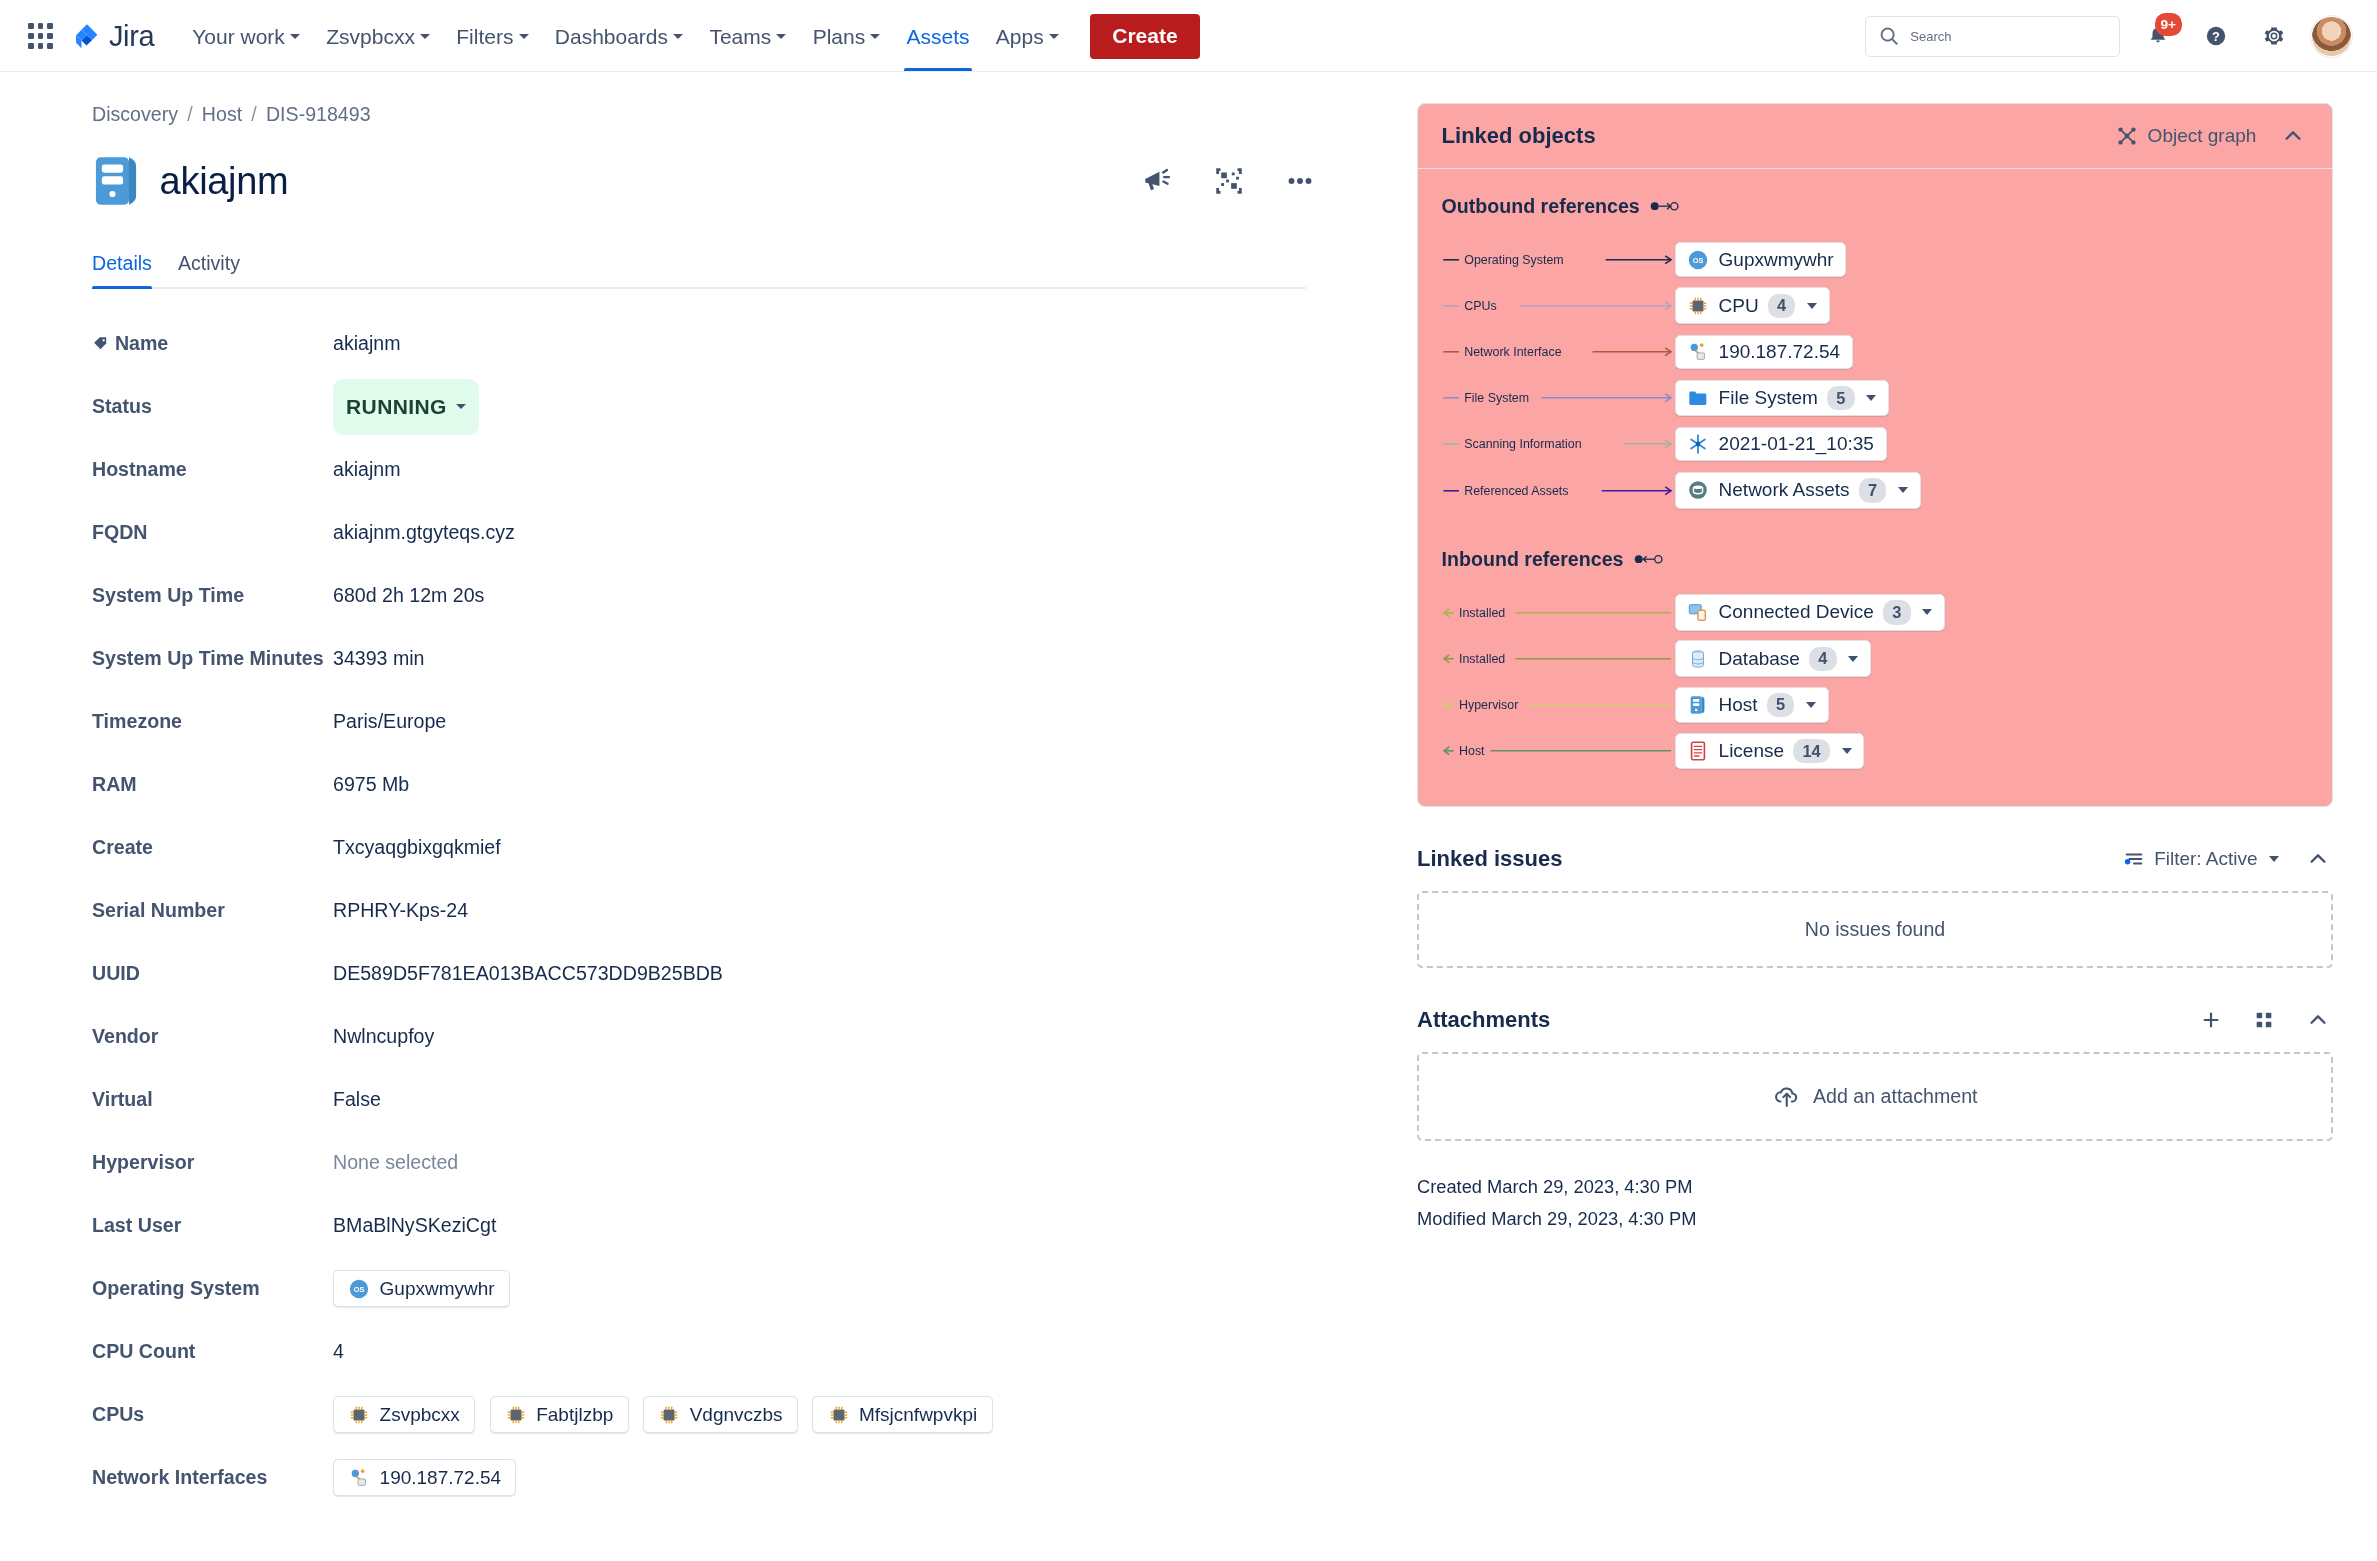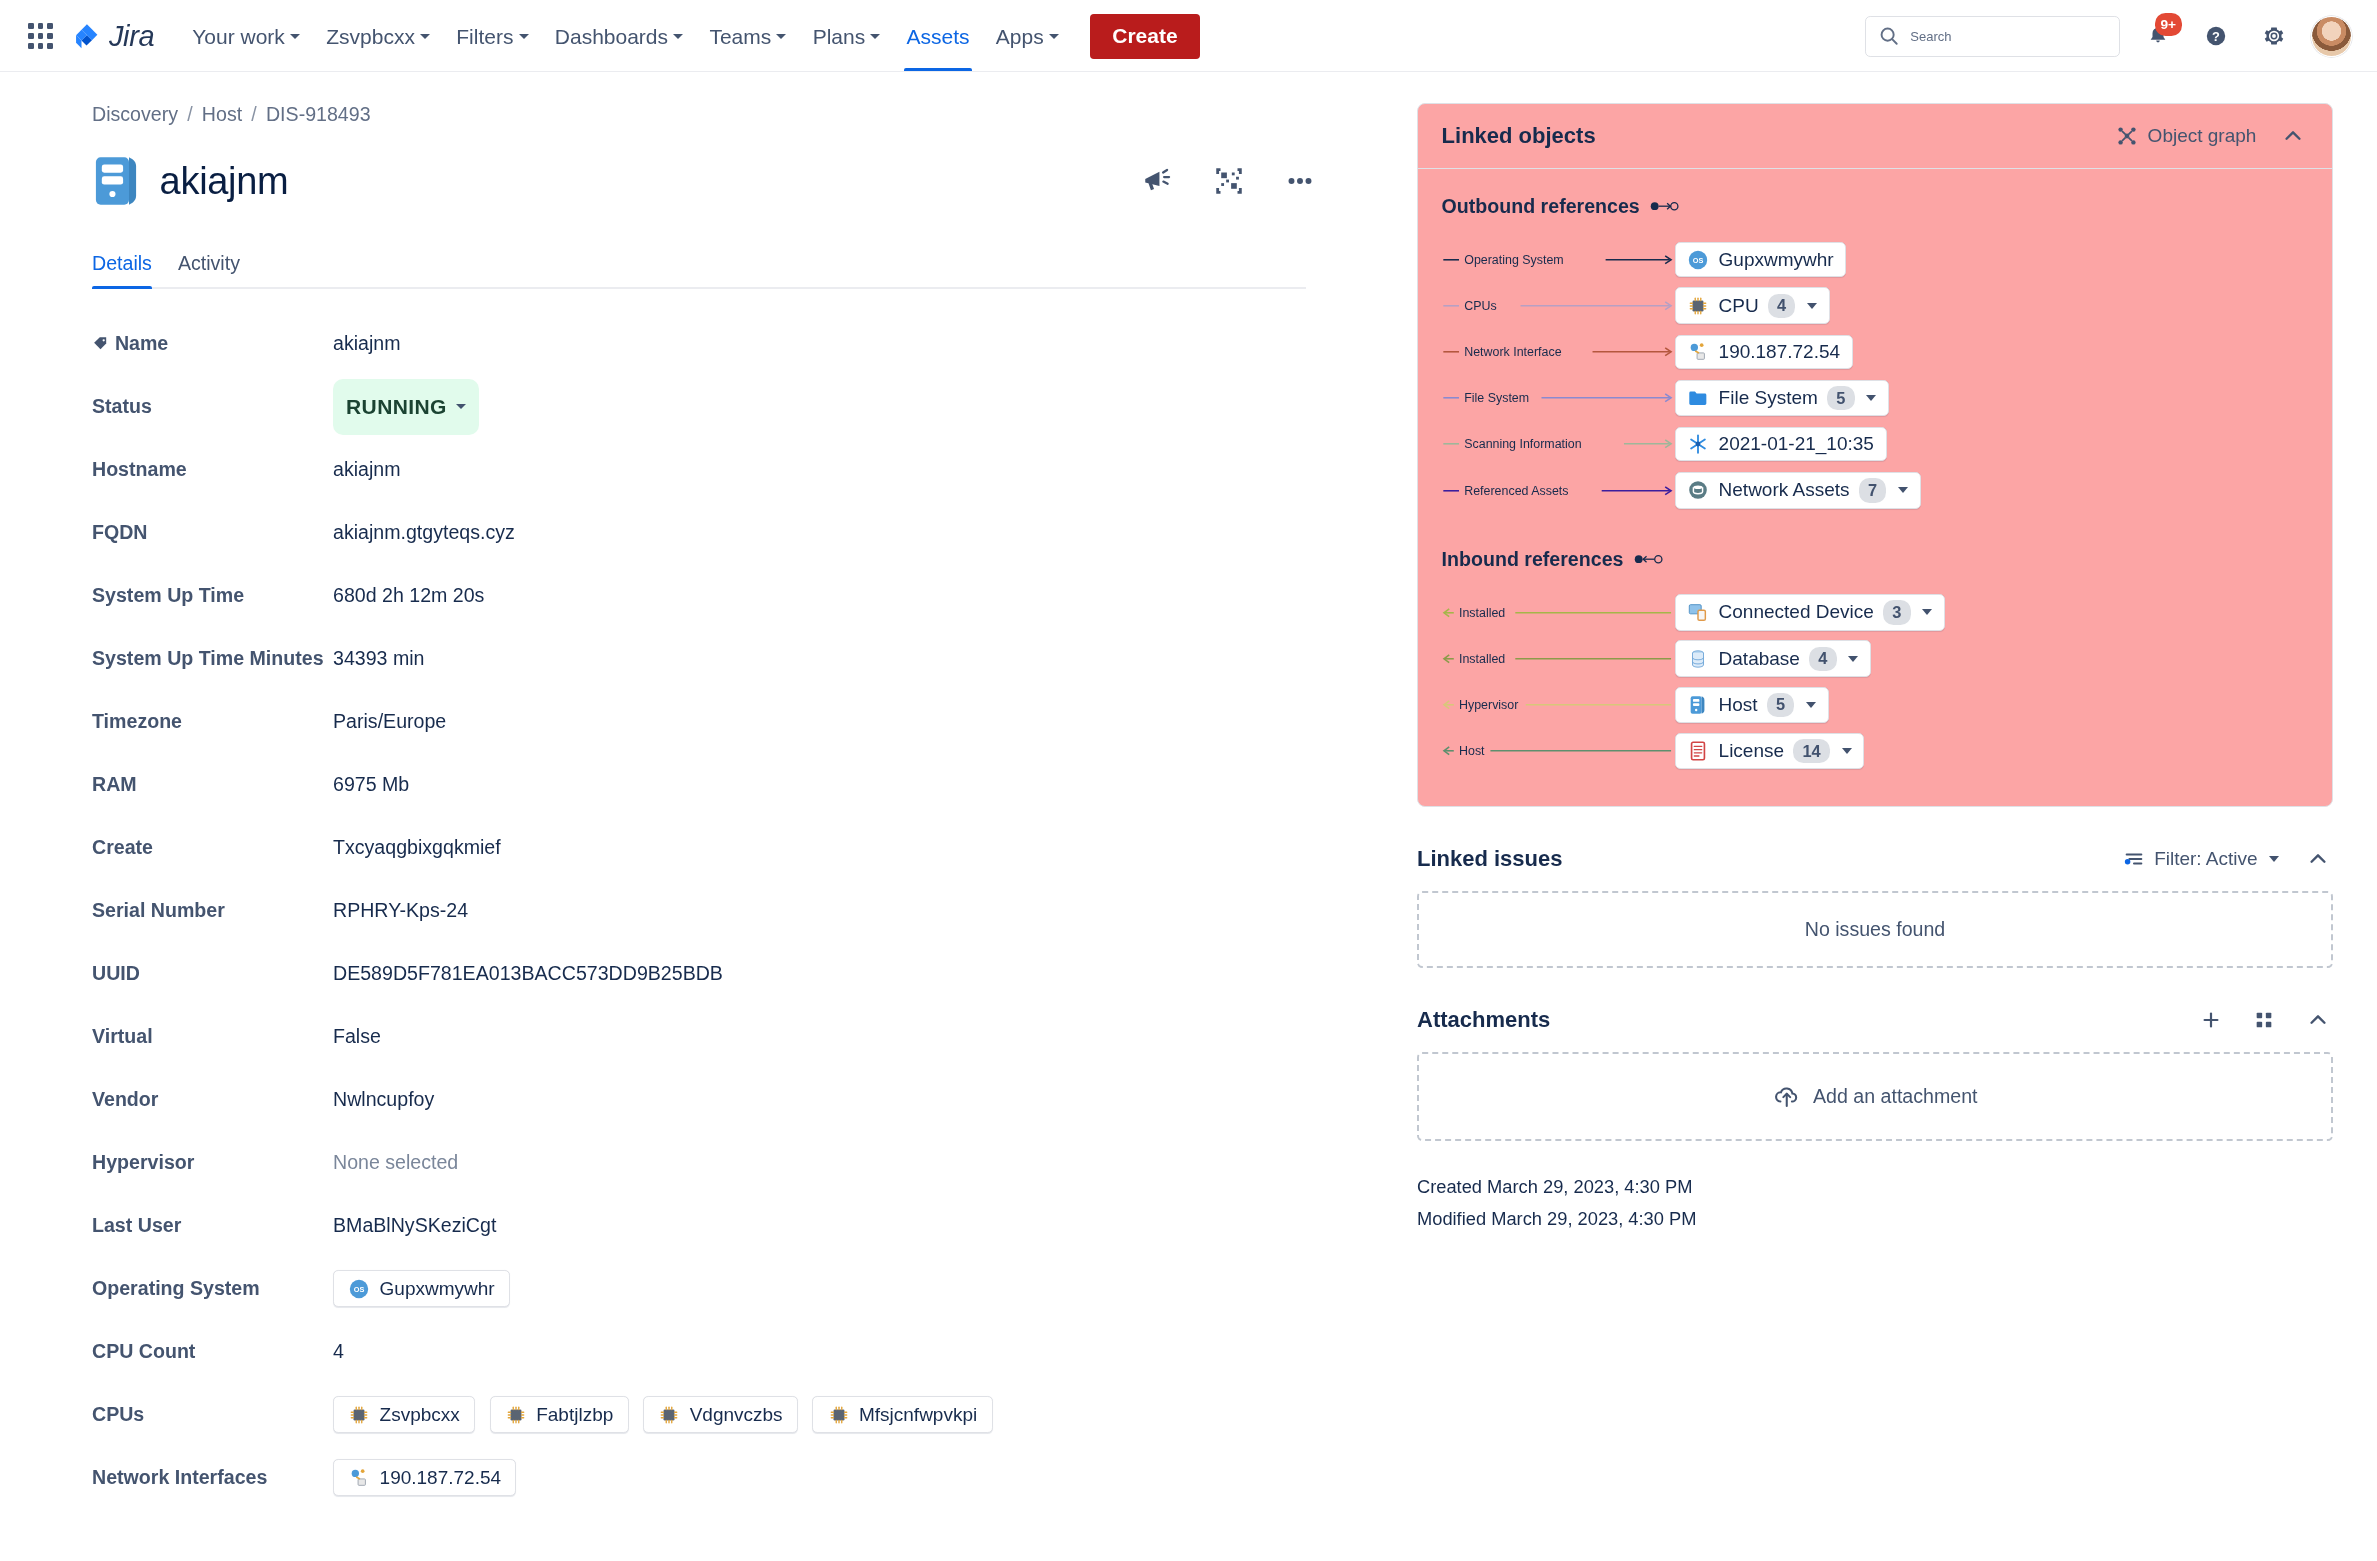--- a/index.html
+++ b/index.html
@@ -21,21 +21,21 @@
     position: relative;
   }
   .topnav:after {
     content: ""; position: absolute; left: 0; right: 0; bottom: 0;
     height: 1.3px; background: #EBECF0;
   }
   .appswitcher { width: 37px; height: 37px; display:flex; align-items:center; justify-content:center; border-radius:3.9px; cursor:pointer;}
   .grid9 { display: grid; grid-template-columns: repeat(3, 5.9px); grid-template-rows: repeat(3, 5.9px); gap: 3.9px; }
   .grid9 i { display:block; width:5.9px; height:5.9px; background:#44546F; border-radius:1.3px; }
 
-  .brand { display:flex; align-items:center; gap: 7.9px; margin-left: 13px; cursor:pointer;font-style:italic;}
+  .brand { display:flex; align-items:center; gap: 7.9px; margin-left: 13px; cursor:pointer;}
   .brand-mark { width: 29px; height: 29px; }
   .brand-text { font-size: 29px; font-weight: 500; color:#253858; letter-spacing:-0.3px; }
 
   .navlinks { display:flex; align-items:center; margin-left: 26px; gap: 2.6px; height: 100%;}
   .navitem {
     display:flex; align-items:center; gap:5.2px;
     padding: 7.9px 11.8px; border-radius:3.9px; cursor:pointer;
     font-size: 21px; color:#44546F; white-space: nowrap;
     position: relative; height: 100%;
   }
@@ -377,27 +377,27 @@
         <div class="attr-label">Serial Number</div>
         <div class="attr-value">RPHRY-Kps-24</div>
       </div>
 
       <div class="attr-row">
         <div class="attr-label">UUID</div>
         <div class="attr-value">DE589D5F781EA013BACC573DD9B25BDB</div>
       </div>
 
       <div class="attr-row">
+        <div class="attr-label">Vendor</div>
+        <div class="attr-value">Nwlncupfoy</div>
+      </div>
+
+      <div class="attr-row">
         <div class="attr-label">Virtual</div>
         <div class="attr-value">False</div>
-      </div>
-
-      <div class="attr-row">
-        <div class="attr-label">Vendor</div>
-        <div class="attr-value">Nwlncupfoy</div>
       </div>
 
       <div class="attr-row">
         <div class="attr-label">Hypervisor</div>
         <div class="attr-value muted">None selected</div>
       </div>
 
       <div class="attr-row">
         <div class="attr-label">Last User</div>
         <div class="attr-value">BMaBlNySKeziCgt</div>

